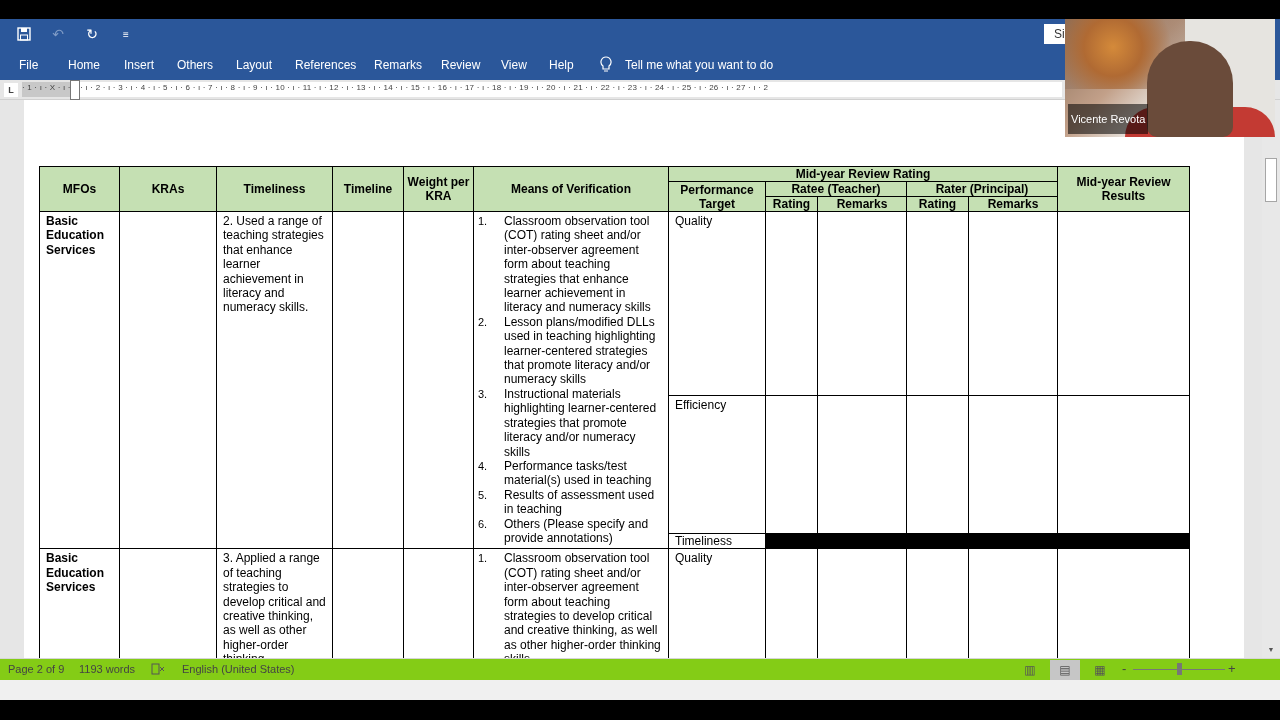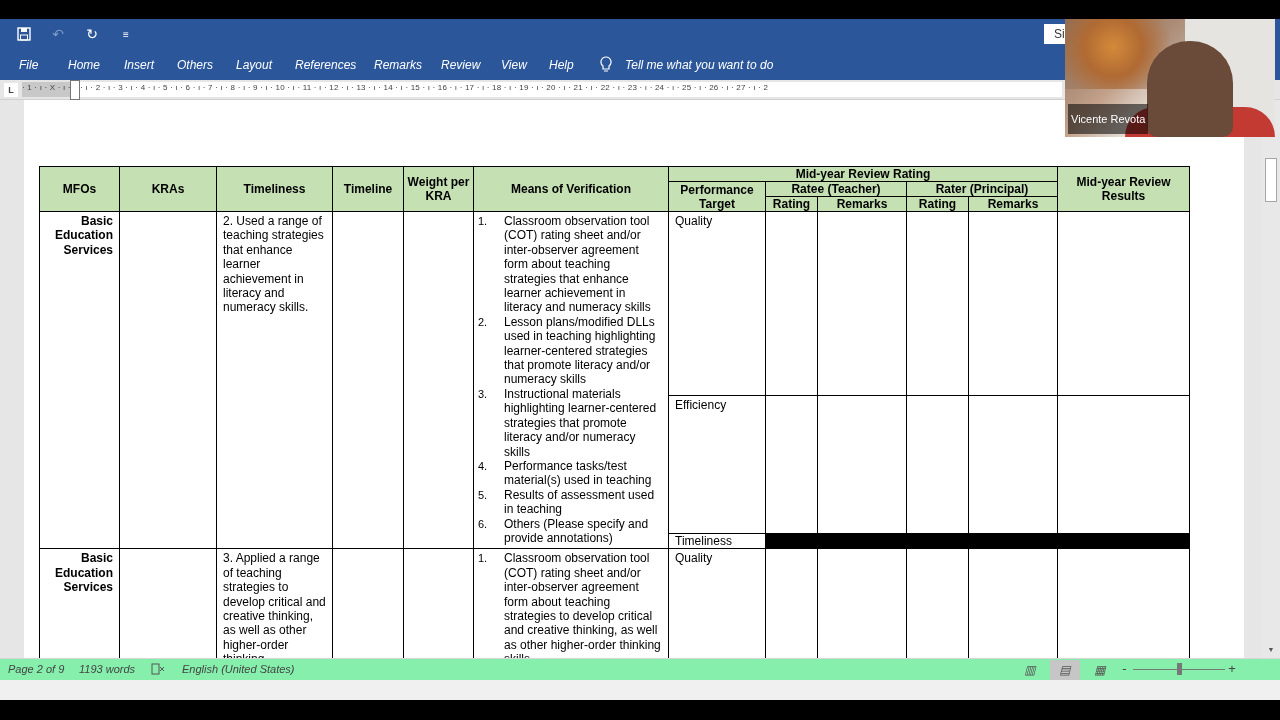--- a/index.html
+++ b/index.html
@@ -5,41 +5,41 @@
   * { box-sizing: border-box; margin: 0; padding: 0; }
   html, body { width: 1280px; height: 720px; overflow: hidden; background: #000; font-family: "Liberation Sans", sans-serif; }
   .topbar-black { position: absolute; left: 0; top: 0; width: 1280px; height: 19px; background: #000; }
   .titlebar { position: absolute; left: 0; top: 19px; width: 1280px; height: 30px; background: #2b579a; color: #fff; }
   .qat { position: absolute; left: 14px; top: 5px; display: flex; gap: 14px; align-items: center; }
   .qat .ic { width: 20px; height: 20px; display: flex; align-items: center; justify-content: center; color: #fff; font-size: 14px; }
   .qat .ic.dim { color: #7f9bc6; }
   .title-text { position: absolute; left: 0; width: 1280px; top: 7px; text-align: center; font-size: 12px; color: #fff; }
   .signin { position: absolute; left: 1044px; top: 5px; width: 40px; height: 20px; background: #fff; color: #333; font-size: 12px; padding: 3px 0 0 10px; }
   .ribbon { position: absolute; left: 0; top: 49px; width: 1280px; height: 31px; background: #2b579a; color: #fff; font-size: 12px; }
-  .ribbon .tab { position: absolute; top: 9px; font-style: italic; }
+  .ribbon .tab { position: absolute; top: 9px; }
   .ruler-row { position: absolute; left: 0; top: 80px; width: 1280px; height: 20px; background: #e6e6e6; border-bottom: 1px solid #d0d0d0; }
   .ruler-corner { position: absolute; left: 4px; top: 3px; width: 14px; height: 14px; background: #fff; font-size: 9px; font-weight: bold; color: #444; text-align: center; line-height: 14px; }
   .ruler { position: absolute; left: 22px; top: 2px; width: 1040px; height: 15px; background: #fff; }
   .ruler .margin { position: absolute; left: 0; top: 0; width: 53px; height: 15px; background: #c8c8c8; }
   .ruler .nums { position: absolute; left: 0; top: 1px; font-size: 8px; color: #444; white-space: nowrap; letter-spacing: 0.2px; }
   .ruler .indent { position: absolute; left: 48px; top: -2px; width: 10px; height: 20px; border: 1px solid #777; background: #fff; }
   .doc-area { position: absolute; left: 0; top: 100px; width: 1262px; height: 558px; background: #e6e6e6; overflow: hidden; }
   .page { position: absolute; left: 24px; top: 0; width: 1220px; height: 600px; background: #fff; }
   .vscroll { position: absolute; left: 1262px; top: 100px; width: 18px; height: 558px; background: #e8e8e8; }
   .vscroll .thumb { position: absolute; left: 3px; top: 58px; width: 12px; height: 44px; background: #fff; border: 1px solid #a6a6a6; }
   .vscroll .down { position: absolute; left: 3px; bottom: 2px; width: 12px; height: 10px; font-size: 7px; color: #555; text-align: center; }
   table.mrf { position: absolute; left: 15px; top: 66px; border-collapse: collapse; font-size: 12px; color: #000; table-layout: fixed; }
   table.mrf th { background: #c5e0b3; font-weight: bold; text-align: center; border: 1px solid #000; padding: 0 2px; line-height: 14px; }
   table.mrf td { border: 1px solid #000; vertical-align: top; padding: 2px 6px; line-height: 14.4px; }
-  td.bold { font-weight: bold; text-align: right; }
+  td.bold { font-weight: bold; }
   ol.mov { list-style: none; }
   ol.mov li { display: flex; }
   ol.mov li .n { width: 28px; flex: none; padding-left: 2px; font-size: 11px; }
   td.black { background: #000; }
-  .statusbar { position: absolute; left: 0; top: 658px; width: 1280px; height: 22px; background: #86efac; border-top: 1px solid #d6d6d6; font-size: 11px; color: #444; font-style: italic; }
+  .statusbar { position: absolute; left: 0; top: 658px; width: 1280px; height: 22px; background: #84cc16; border-top: 1px solid #d6d6d6; font-size: 11px; color: #444; }
   .statusbar .s { position: absolute; top: 4px; }
   .view-btn { position: absolute; top: 1px; width: 30px; height: 20px; text-align: center; font-size: 12px; color: #555; line-height: 20px; }
   .view-btn.active { background: #c6c6c6; }
   .zoom-slider { position: absolute; left: 1133px; top: 10px; width: 92px; height: 1px; background: #777; }
   .zoom-thumb { position: absolute; left: 1177px; top: 4px; width: 5px; height: 12px; background: #777; }
   .bottom-grey { position: absolute; left: 0; top: 680px; width: 1280px; height: 20px; background: #f0f0f0; }
   .bottom-black { position: absolute; left: 0; top: 700px; width: 1280px; height: 20px; background: #000; }
   .video { position: absolute; left: 1065px; top: 19px; width: 210px; height: 118px; background: linear-gradient(135deg, #8a6d58 0%, #c2a089 35%, #e7e2dc 55%, #b7503e 100%); overflow: hidden; }
   .video .tree { position: absolute; left: 0; top: 0; width: 120px; height: 70px; background: radial-gradient(circle at 40% 40%, #d48a3a 0%, #b06a33 35%, rgba(140,110,90,0.4) 70%); }
   .video .wall { position: absolute; left: 120px; top: 0; width: 90px; height: 118px; background: #e6e4e0; }

